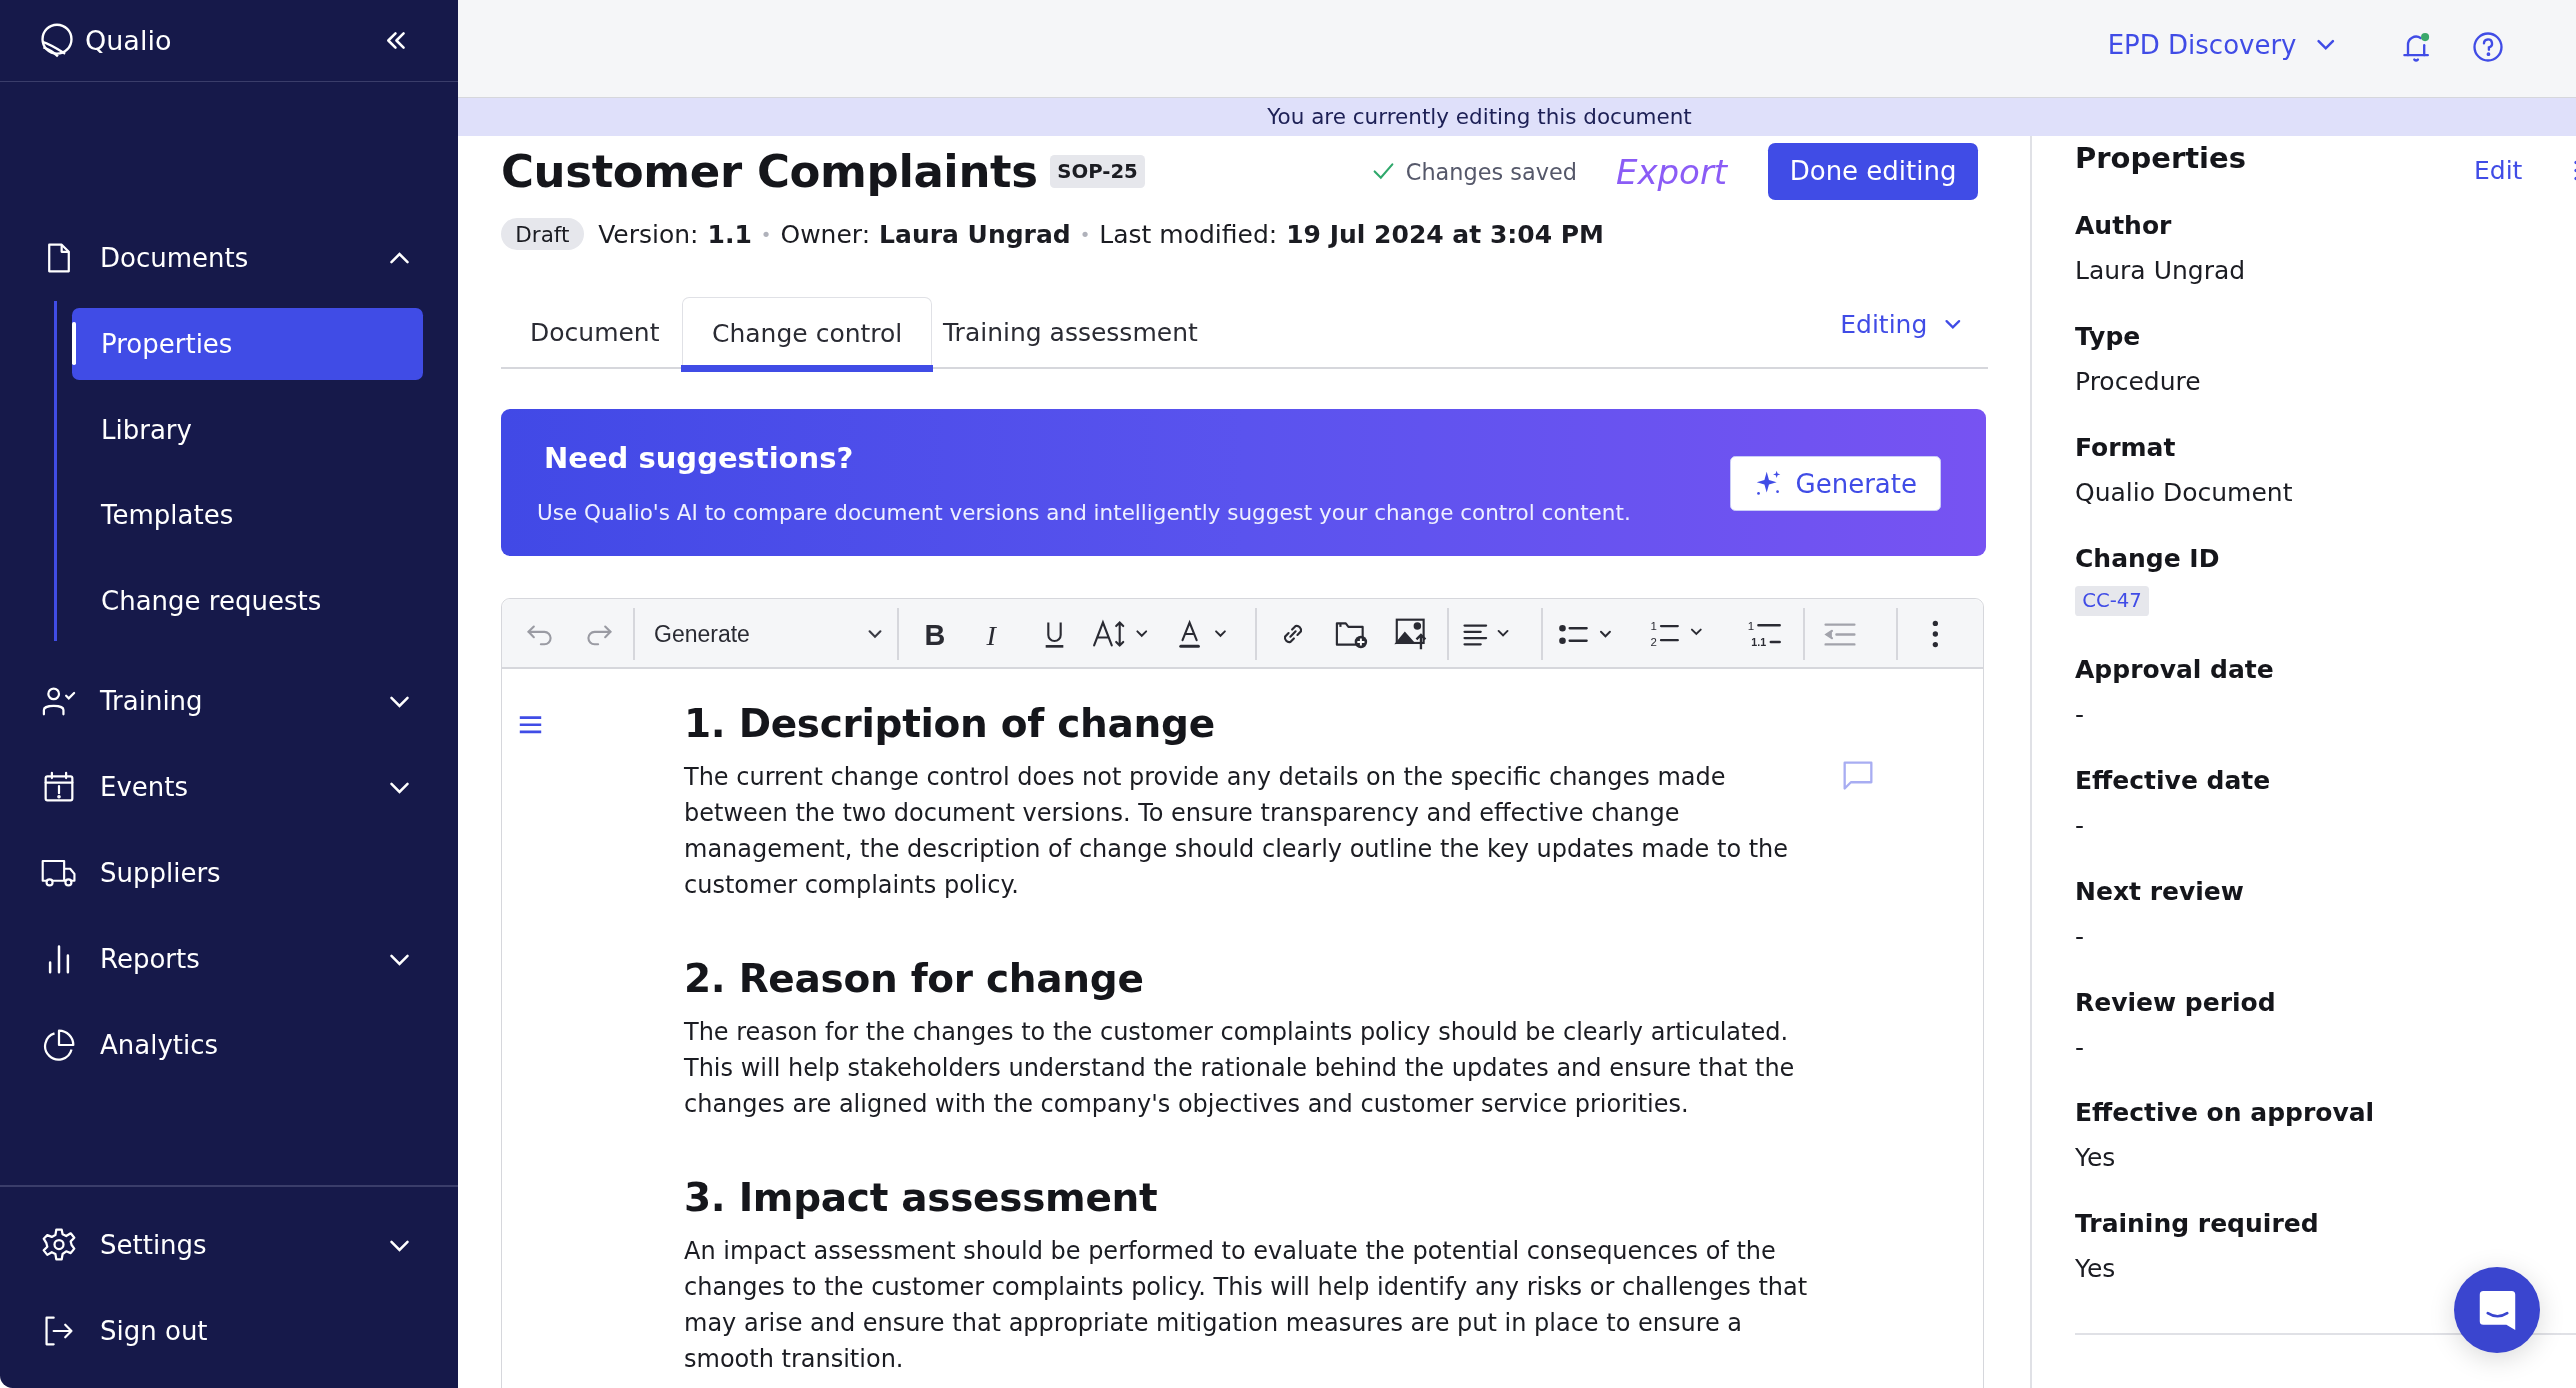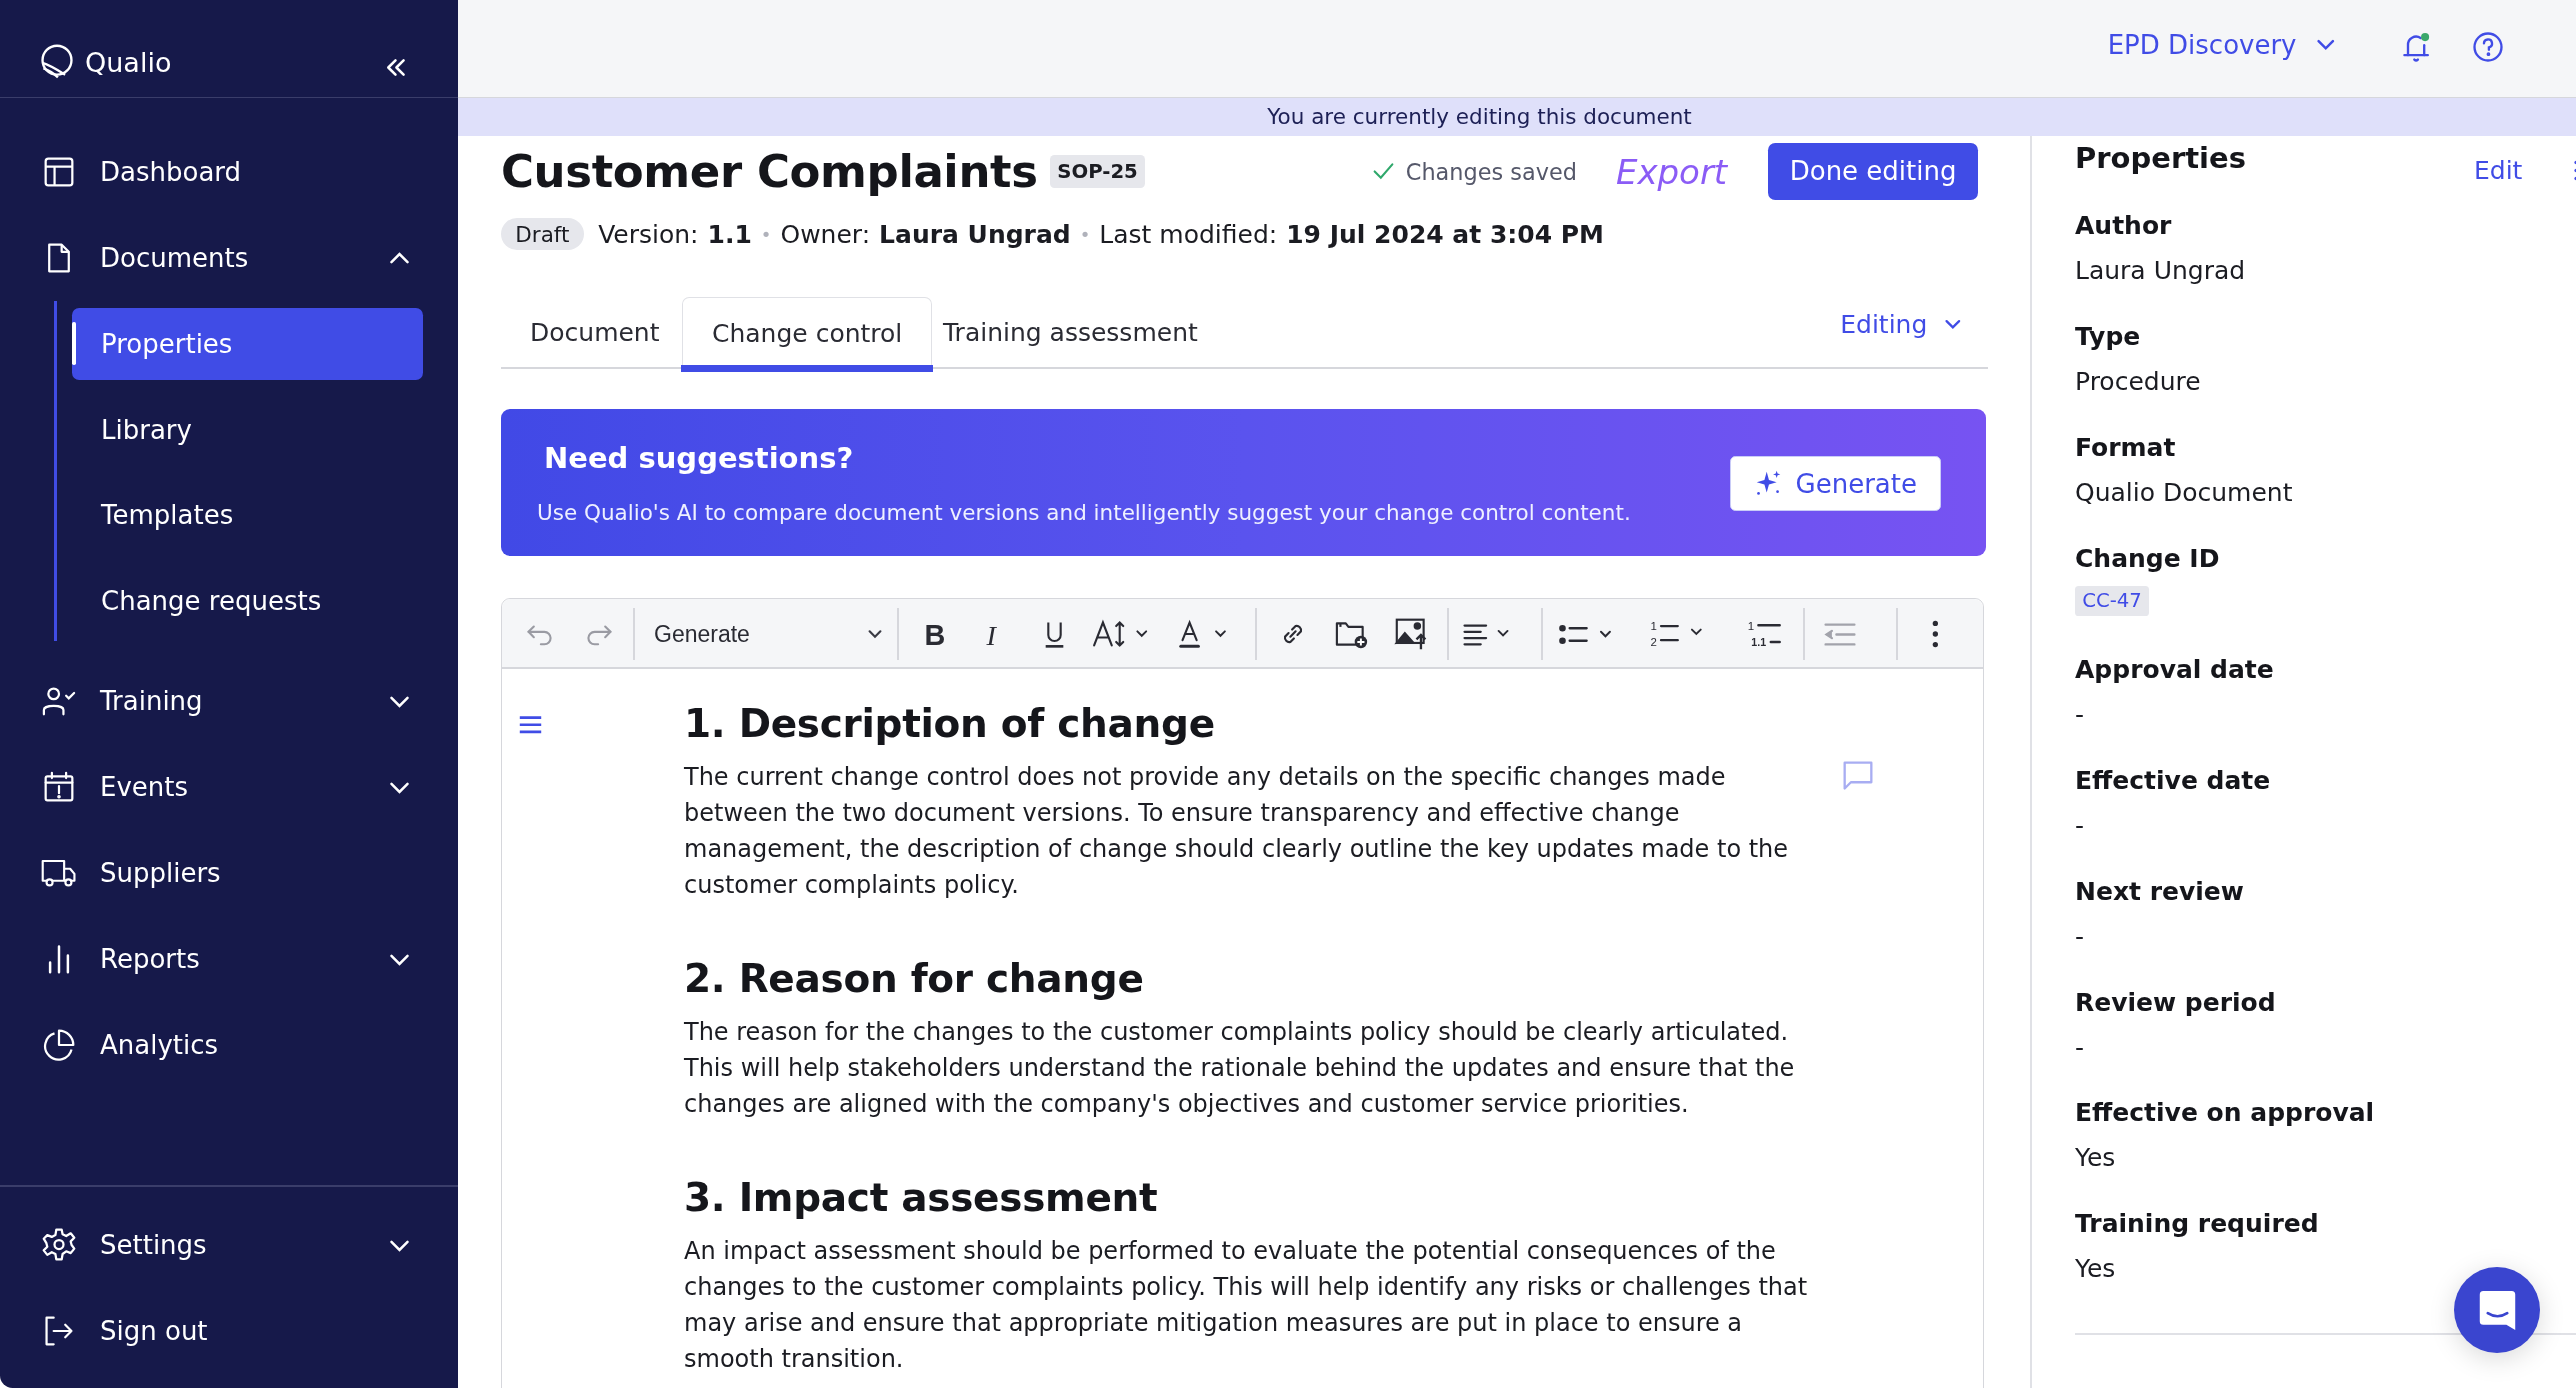--- a/index.html
+++ b/index.html
@@ -1,21 +1,21 @@
 <!DOCTYPE html>
 <html style="font-size:14.3px"><head>
 <meta charset="utf-8">
 <style>
   * { box-sizing: border-box; margin: 0; padding: 0; }
   html, body { width: 2576px; height: 1388px; overflow: hidden; background: #ffffff; }
   body { font-family: "DejaVu Sans", "Liberation Sans", sans-serif; color: #1b1c22; position: relative; }
 
   
   .sidebar { position: absolute; left: 0; top: 0; width: 458px; height: 1388px; background: #16194a; color: #fff; border-bottom-left-radius: 12.5px; }
-  .sb-brand { height: 98px; display: flex; align-items: flex-end; padding: 16px 38px; border-bottom: 1.8px solid #3a3d6a; }
+  .sb-brand { height: 82px; display: flex; align-items: center; padding: 4px 38px; border-bottom: 1.8px solid #3a3d6a; }
   .sb-brand .logo { display: flex; align-items: center; gap: 9px; font-size: 27px; }
   .sb-brand .collapse { margin-left: auto; font-size: 30px; cursor: pointer; letter-spacing: -5.4px; padding-right: 10.7px; }
   .sb-item { position: absolute; left: 0; width: 458px; height: 72px; display: flex; align-items: center; padding: 0 41px; font-size: 26px; cursor: pointer; }
   .sb-item .ico { width: 36px; height: 36px; margin-right: 23px; display: flex; align-items: center; justify-content: center; }
   .sb-item .chev { margin-left: auto; width: 25px; height: 25px; margin-right: 5.4px; }
   .sb-sub { position: absolute; left: 72px; width: 351px; height: 72px; display: flex; align-items: center; padding-left: 29px; font-size: 26px; border-radius: 7.2px; cursor: pointer; }
   .sb-sub.active { background: #404ce6; }
   .sb-sub.active::before { content: ""; position: absolute; left: 0; top: 14.3px; width: 3.6px; height: 43px; background: #fff; border-radius: 1.8px; }
   .sb-subline { position: absolute; left: 54px; top: 301px; width: 2.7px; height: 340px; background: #404ce6; }
   .sb-divider { position: absolute; left: 0; top: 1185px; width: 458px; height: 1.8px; background: #3a3d6a; }
@@ -93,29 +93,20 @@
       <span>Qualio</span>
     </div>
     <span class="collapse">
       <svg width="27" height="27" viewBox="0 0 30 30" fill="none" stroke="#fff" stroke-width="2.8" stroke-linecap="round" stroke-linejoin="round">
           <path d="M15 7 L7 15 L15 23"></path>
           <path d="M24 7 L16 15 L24 23"></path>
         </svg>
     </span>
   </div>
 
-  <div class="sb-item" style="top:136px">
-    <span class="ico">
-      <svg width="32" height="32" viewBox="0 0 36 36" fill="none" stroke="#fff" stroke-width="2.5">
-          <rect x="3" y="3" width="30" height="30" rx="3"></rect>
-          <path d="M3 12 H33 M13 12 V33"></path>
-        </svg>
-    </span>
-    <span>Dashboard</span>
-  </div>
 
   <div class="sb-item" style="top:222px">
     <span class="ico">
       <svg width="32" height="32" viewBox="0 0 36 36" fill="none" stroke="#fff" stroke-width="2.5" stroke-linejoin="round">
           <path d="M7 3 H21 L29 11 V33 H7 Z"></path>
           <path d="M21 3 V11 H29"></path>
         </svg>
     </span>
     <span>Documents</span>
     <svg class="chev" viewBox="0 0 28 28" fill="none" stroke="#fff" stroke-width="2.8" stroke-linecap="round">

